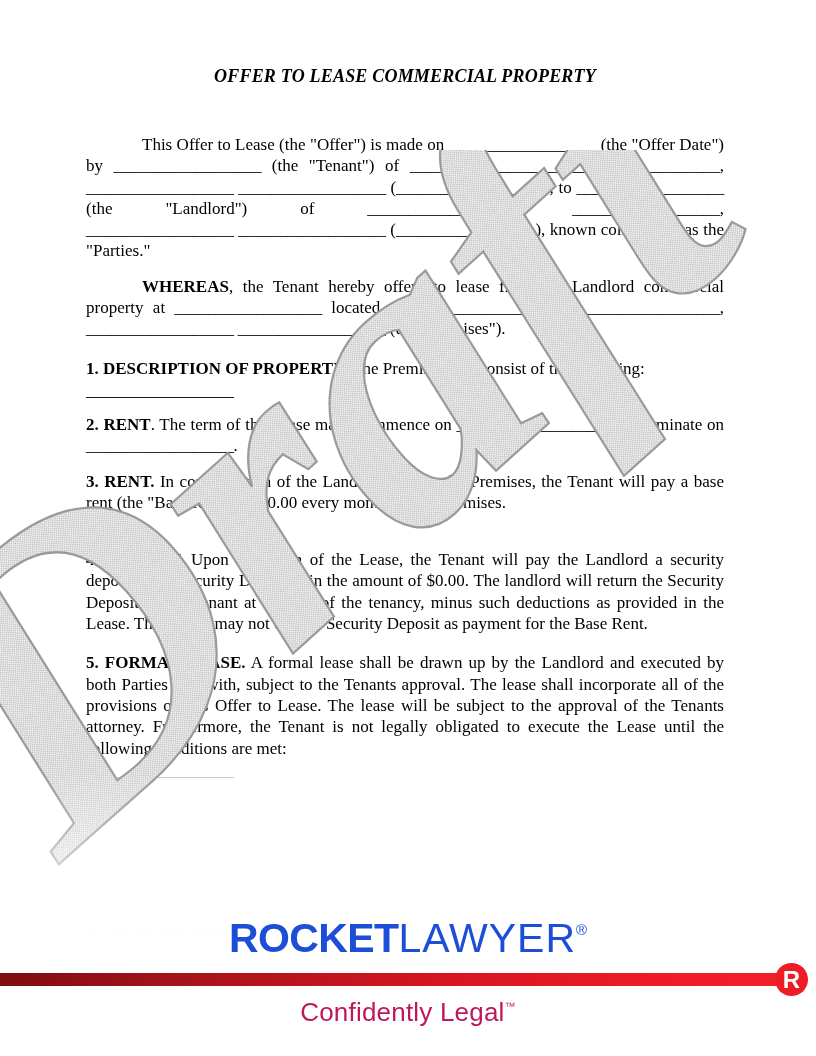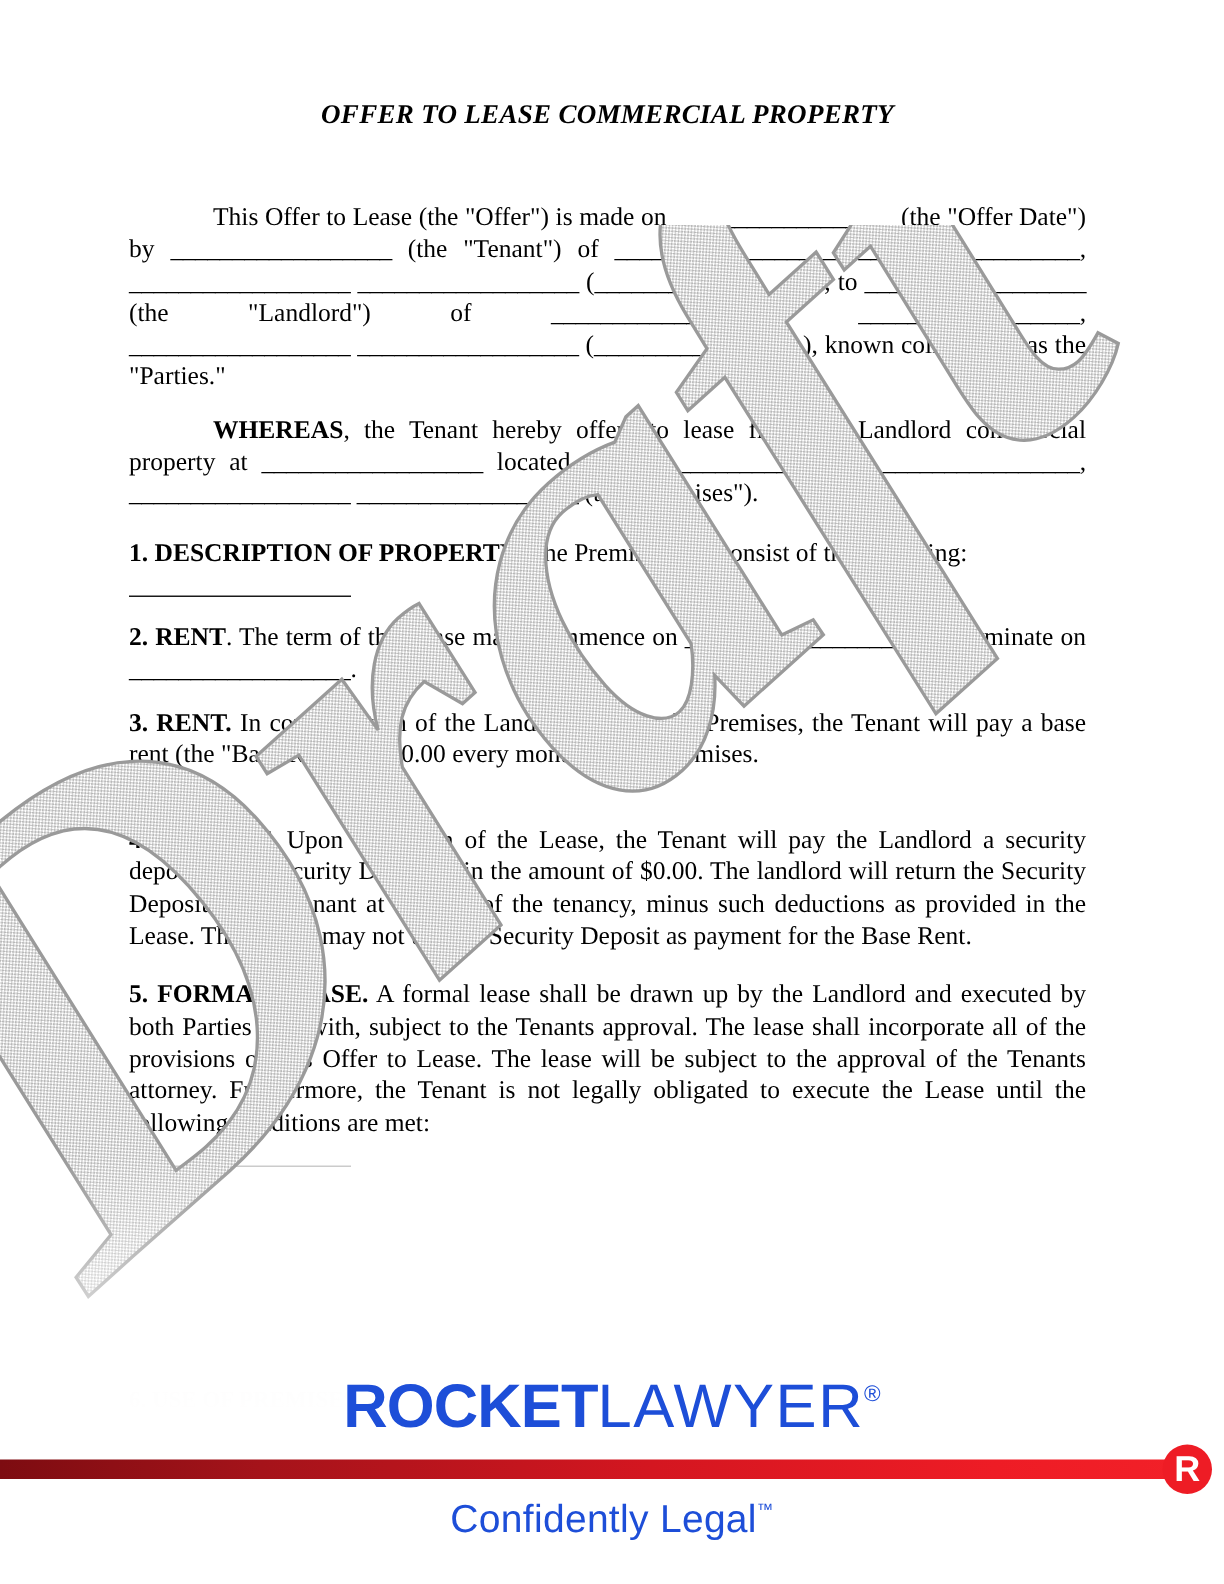--- a/index.html
+++ b/index.html
@@ -156,21 +156,21 @@
     text-align: center;
   }
   .tagline {
     position: absolute;
     left: 0;
     top: 997px;
     width: 816px;
     text-align: center;
     font-family: "Liberation Sans", "DejaVu Sans", sans-serif;
     font-size: 26px;
-    color: #1d4ed8;
+    color: #be185d;
     letter-spacing: 0.2px;
     z-index: 10;
   }
   .tagline .tm {
     font-size: 11px;
     vertical-align: 11px;
   }
 </style>
 </head>
 <body>

